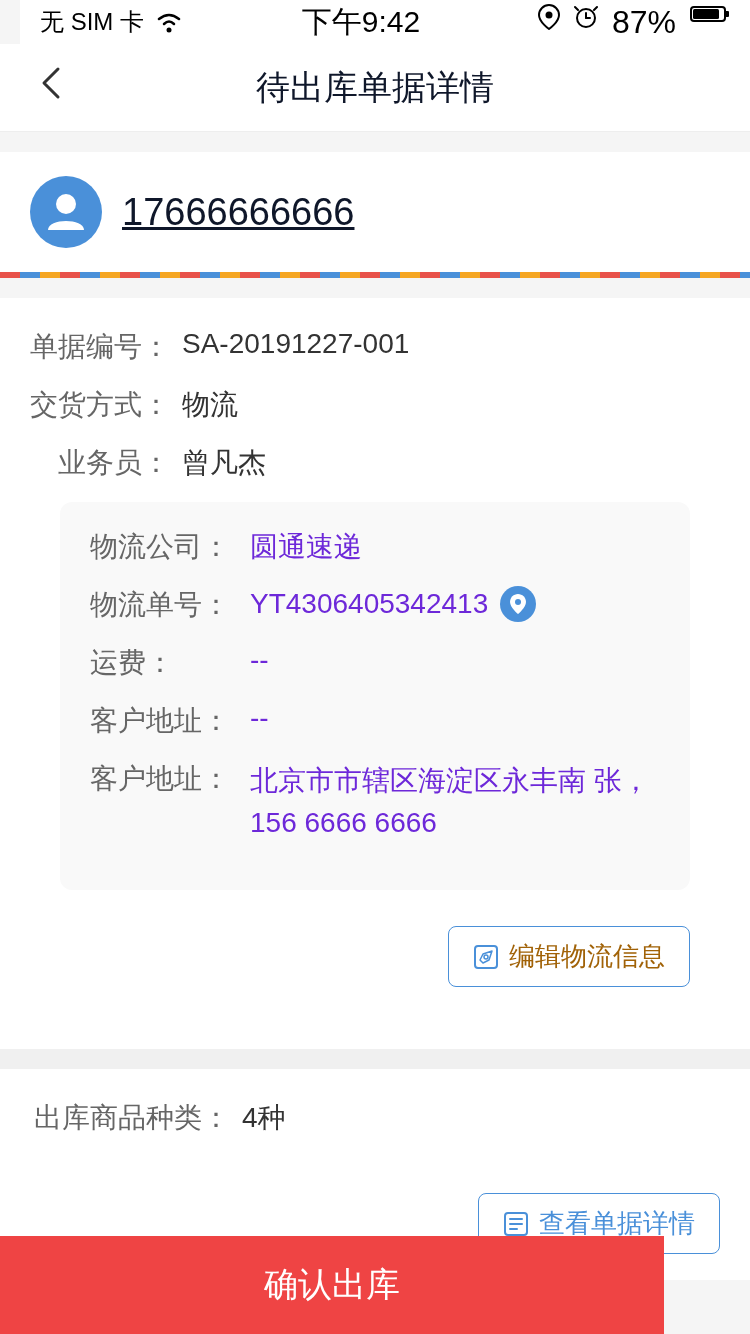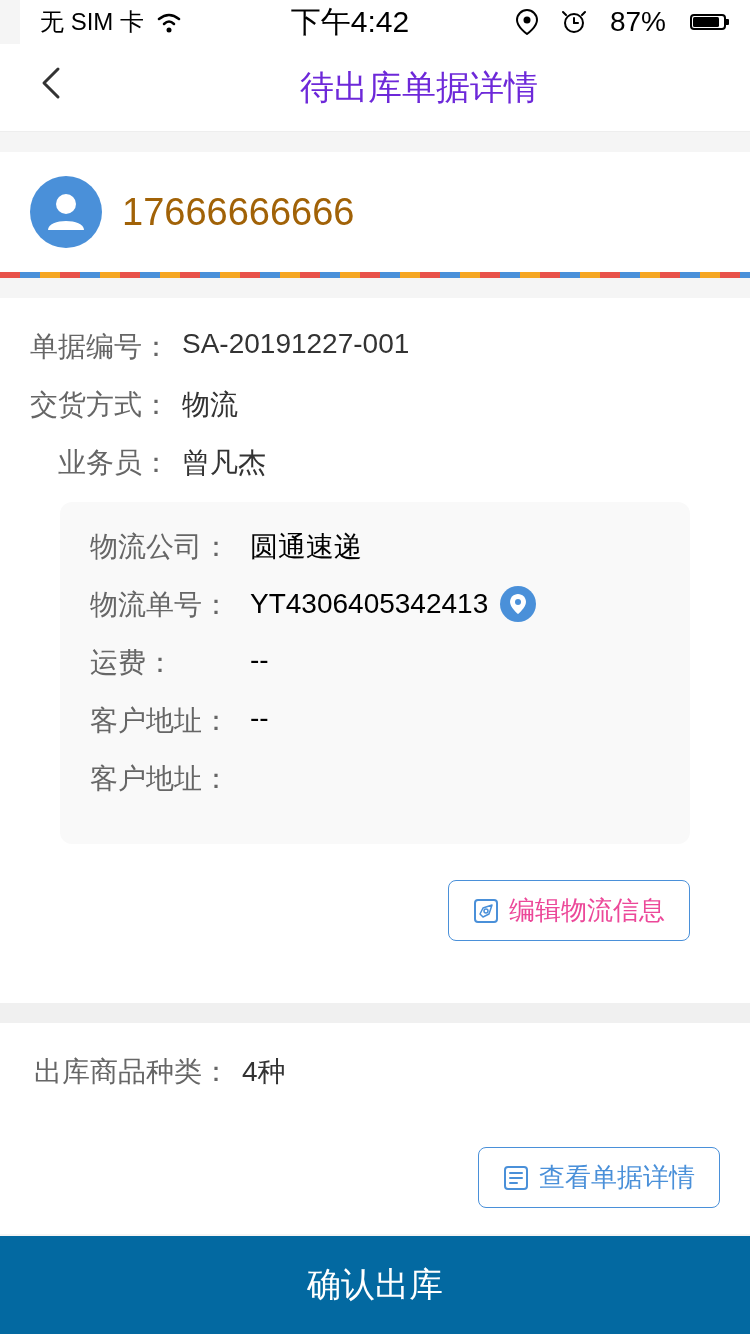--- a/index.html
+++ b/index.html
@@ -19,21 +19,21 @@
       background: #fff;
       display: flex;
       align-items: center;
       justify-content: space-between;
       padding: 0 20px;
       font-size: 24px;
       color: #000;
       margin-left: 20px;
     }
     .status-left { display: flex; align-items: center; gap: 10px; }
-    .status-right { display: flex; align-items: center; gap: 24px; font-size: 28px; }
+    .status-right { display: flex; align-items: flex-start; gap: 14px; font-size: 32px; }
     .status-time { font-size: 30px; font-weight: 500; }
 
     
     .nav-bar {
       height: 88px;
       background: #fff;
       display: flex;
       align-items: center;
       padding: 0 30px;
       position: relative;
@@ -44,22 +44,21 @@
       color: #333;
       cursor: pointer;
       padding: 10px;
     }
     .nav-title {
       position: absolute;
       left: 50%;
       transform: translateX(-50%);
       font-size: 34px;
       font-weight: 500;
-      color: #6d28d9;
-      margin-left: 44px;
+      color: #0f172a;
     }
 
     
     .user-header {
       background: #fff;
       padding: 24px 30px;
       display: flex;
       align-items: center;
       gap: 20px;
       margin-top: 20px;
@@ -68,22 +67,23 @@
       width: 72px;
       height: 72px;
       border-radius: 50%;
       background: #4a90d9;
       display: flex;
       align-items: center;
       justify-content: center;
     }
     .user-phone {
       font-size: 38px;
-      color: #a16207;
+      color: #0f172a;
       font-weight: 400;
+      text-decoration: underline;
     }
 
     
     .dashed-divider {
       height: 6px;
       background: repeating-linear-gradient(
         90deg,
         #e8524a 0px, #e8524a 20px,
         #4a90d9 20px, #4a90d9 40px,
         #f5a623 40px, #f5a623 60px
@@ -126,21 +126,21 @@
       align-items: flex-start;
       margin-bottom: 20px;
       font-size: 28px;
     }
     .logistics-label {
       color: #666;
       min-width: 150px;
       text-align: left;
     }
     .logistics-value {
-      color: #000000;
+      color: #6d28d9;
       margin-left: 10px;
       flex: 1;
       display: flex;
       align-items: center;
       gap: 12px;
     }
     .logistics-value.address {
       flex-wrap: wrap;
       line-height: 1.5;
     }
@@ -161,21 +161,21 @@
     .edit-btn {
       display: flex;
       align-items: center;
       justify-content: flex-end;
       padding: 16px 30px 26px;
     }
     .edit-btn-inner {
       border: 1px solid #4a90d9;
       border-radius: 8px;
       padding: 12px 24px;
-      color: #ec4899;
+      color: #a16207;
       font-size: 26px;
       display: flex;
       align-items: center;
       gap: 10px;
       cursor: pointer;
     }
 
     
     .section-divider {
       height: 20px;
@@ -213,23 +213,23 @@
       background: #f5f5f5;
       flex: 1;
       height: 180px;
     }
 
     
     .confirm-btn {
       position: fixed;
       bottom: 0;
       left: 0;
-      width: 750px;
+      width: 664px;
       height: 98px;
-      background: #0369a1;
+      background: #ef4444;
       color: #fff;
       font-size: 34px;
       border: none;
       display: flex;
       align-items: center;
       justify-content: center;
       cursor: pointer;
     }
   </style>
 </head>
@@ -238,21 +238,21 @@
 <div class="status-bar">
   <div class="status-left">
     <span>无 SIM 卡</span>
     <svg width="30" height="22" viewBox="0 0 30 22">
       <path d="M15 18 Q15 18 15 18" stroke="#000" stroke-width="3" fill="none"></path>
       <path d="M10 13 Q15 8 20 13" stroke="#000" stroke-width="2.5" fill="none" stroke-linecap="round"></path>
       <path d="M5 8 Q15 0 25 8" stroke="#000" stroke-width="2.5" fill="none" stroke-linecap="round"></path>
       <circle cx="15" cy="19" r="2.5" fill="#000"></circle>
     </svg>
   </div>
-  <div class="status-time">下午4:42</div>
+  <div class="status-time">下午9:42</div>
   <div class="status-right">
     <svg width="22" height="26" viewBox="0 0 22 26">
       <path d="M11 1 C5.5 1 1 5.5 1 11 C1 18 11 25 11 25 C11 25 21 18 21 11 C21 5.5 16.5 1 11 1 Z" stroke="#000" stroke-width="2" fill="none"></path>
       <circle cx="11" cy="11" r="3.5" fill="#000"></circle>
     </svg>
     <svg width="24" height="26" viewBox="0 0 24 26">
       <circle cx="12" cy="14" r="9" stroke="#000" stroke-width="2" fill="none"></circle>
       <line x1="12" y1="9" x2="12" y2="14" stroke="#000" stroke-width="2" stroke-linecap="round"></line>
       <line x1="12" y1="14" x2="16" y2="14" stroke="#000" stroke-width="2" stroke-linecap="round"></line>
       <path d="M4 6 L1 3" stroke="#000" stroke-width="2" stroke-linecap="round"></path>
@@ -322,20 +322,21 @@
     <div class="logistics-row">
       <span class="logistics-label">运费：</span>
       <span class="logistics-value">--</span>
     </div>
     <div class="logistics-row">
       <span class="logistics-label">客户地址：</span>
       <span class="logistics-value">--</span>
     </div>
     <div class="logistics-row">
       <span class="logistics-label">客户地址：</span>
+      <span class="logistics-value address">北京市市辖区海淀区永丰南  张，156 6666 6666</span>
     </div>
   </div>
 
   <div class="edit-btn">
     <div class="edit-btn-inner">
       <svg width="26" height="26" viewBox="0 0 26 26">
         <rect x="2" y="2" width="22" height="22" rx="3" stroke="#4a90d9" stroke-width="2" fill="none"></rect>
         <path d="M7 16 L10 10 L19 7 L16 16 L10 19 Z" stroke="#4a90d9" stroke-width="1.5" fill="none" stroke-linejoin="round"></path>
         <circle cx="13" cy="13" r="2" stroke="#4a90d9" stroke-width="1.5" fill="none"></circle>
       </svg>

